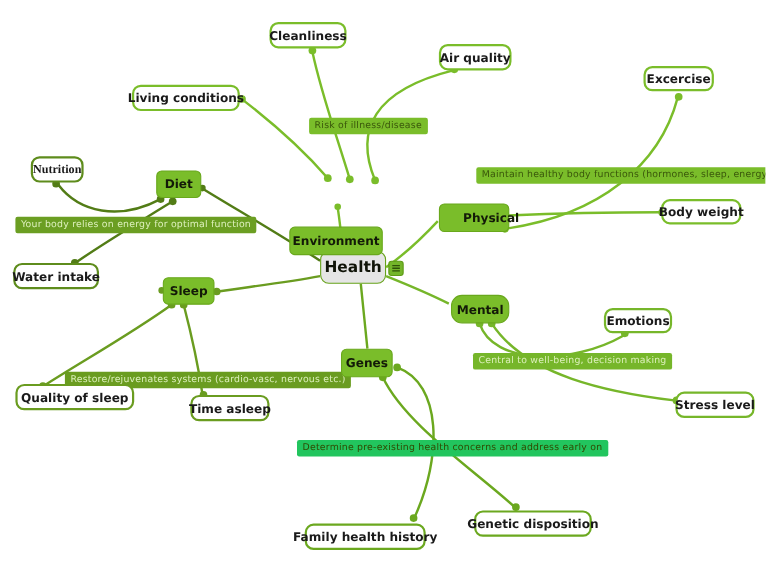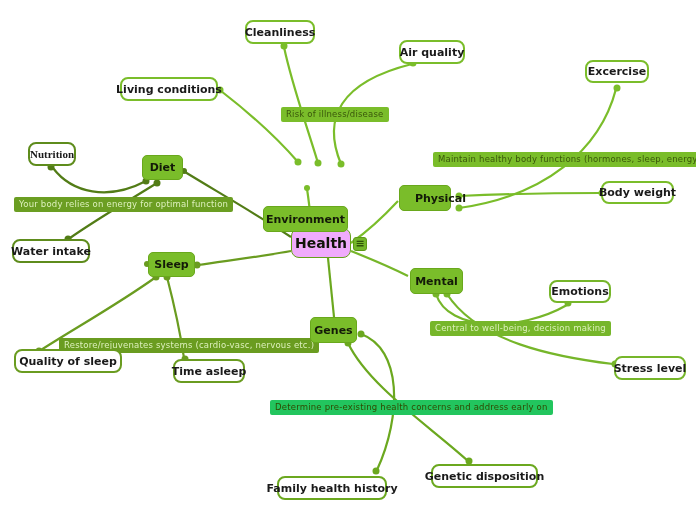--- a/index.html
+++ b/index.html
@@ -6,21 +6,21 @@
   #canvas{
     position:relative;width:696px;height:520px;background:#ffffff;overflow:hidden;
     font-family:"DejaVu Sans","Liberation Sans",sans-serif;
   }
   #edges{position:absolute;left:0;top:0;width:696px;height:520px;}
   .node{
     position:absolute;box-sizing:border-box;display:flex;align-items:center;justify-content:center;
     white-space:nowrap;cursor:default;
   }
   .root-node{
-    background:#f0abfc;border:1px solid #66a21a;border-radius:8px;
+    background:#e5e5e5;border:1px solid #66a21a;border-radius:8px;
     font-size:14px;font-weight:bold;color:#101408;height:30px;
   }
   .main-topic{
     background:#7abd2a;border:1px solid #69a81c;border-radius:5px;
     font-size:11px;font-weight:bold;color:#131a08;height:26px;
   }
   .sub-topic{
     background:#ffffff;border:2px solid #7abd2a;border-radius:8px;
     font-size:11px;font-weight:bold;color:#1a1a1a;height:24px;
   }
@@ -127,22 +127,22 @@
   <div class="callout dark-text" style="left:433px;top:152px;background:#7abd2a;">Maintain healthy body functions (hormones, sleep, energy etc.)</div>
   <div class="callout light-text" style="left:430px;top:321px;background:#76b62a;">Central to well-being, decision making</div>
   <div class="callout dark-text" style="left:270px;top:400px;background:#22c55e;color:#2f4a00;">Determine pre-existing health concerns and address early on</div>
   <div class="callout light-text" style="left:59px;top:303px;background:#6a9c20;margin-top:35px;">Restore/rejuvenates systems (cardio-vasc, nervous etc.)</div>
   <div class="callout light-text" style="left:14px;top:197px;background:#6b9e22;">Your body relies on energy for optimal function</div>
 
   <div class="node root-node" style="left:291px;top:228px;width:60px;">Health</div>
   <div class="notes-icon" style="left:353px;top:237px;">≡</div>
 
   <div class="node main-topic" style="left:263px;top:162px;width:85px;margin-top:44px;">Environment</div>
-  <div class="node main-topic" style="left:399px;top:185px;width:52px;padding-left:31px;">Physical</div>
-  <div class="node main-topic" style="left:410px;top:268px;width:53px;">Mental</div>
+  <div class="node main-topic" style="left:399px;top:185px;width:64px;padding-left:31px;">Physical</div>
+  <div class="node main-topic" style="left:410px;top:268px;width:53px;border-radius:10px;">Mental</div>
   <div class="node main-topic" style="left:310px;top:317px;width:47px;">Genes</div>
   <div class="node main-topic" style="left:148px;top:252px;width:47px;height:25px;">Sleep</div>
   <div class="node main-topic" style="left:142px;top:155px;width:41px;height:25px;">Diet</div>
 
   <div class="node sub-topic" style="left:245px;top:20px;width:70px;">Cleanliness</div>
   <div class="node sub-topic" style="left:399px;top:40px;width:66px;">Air quality</div>
   <div class="node sub-topic" style="left:120px;top:77px;width:98px;">Living conditions</div>
   <div class="node sub-topic" style="left:585px;top:60px;width:64px;height:23px;">Excercise</div>
   <div class="node sub-topic" style="left:601px;top:181px;width:73px;height:23px;">Body weight</div>
   <div class="node sub-topic" style="left:549px;top:280px;width:62px;height:23px;border-color:#76b62a;">Emotions</div>

